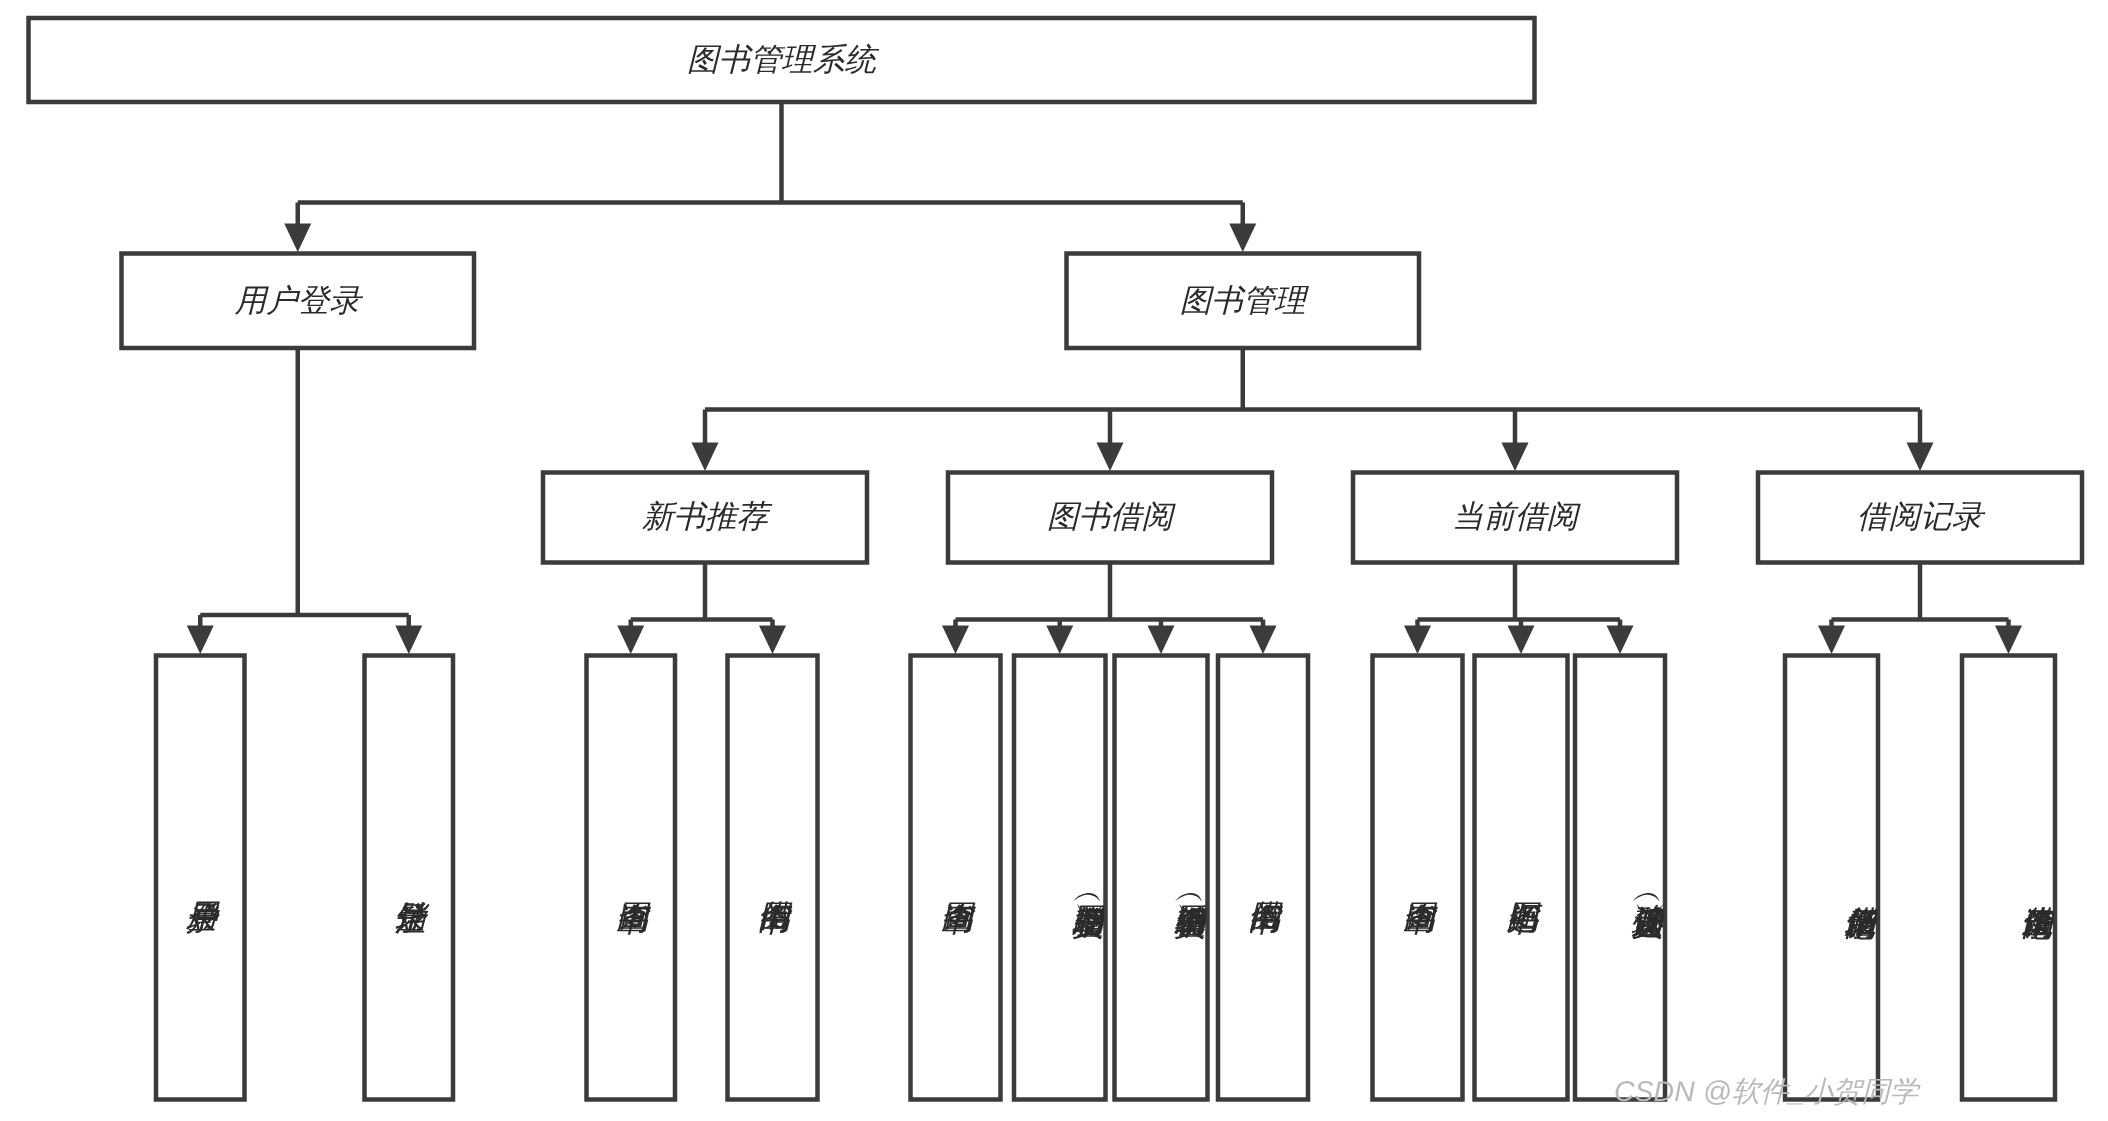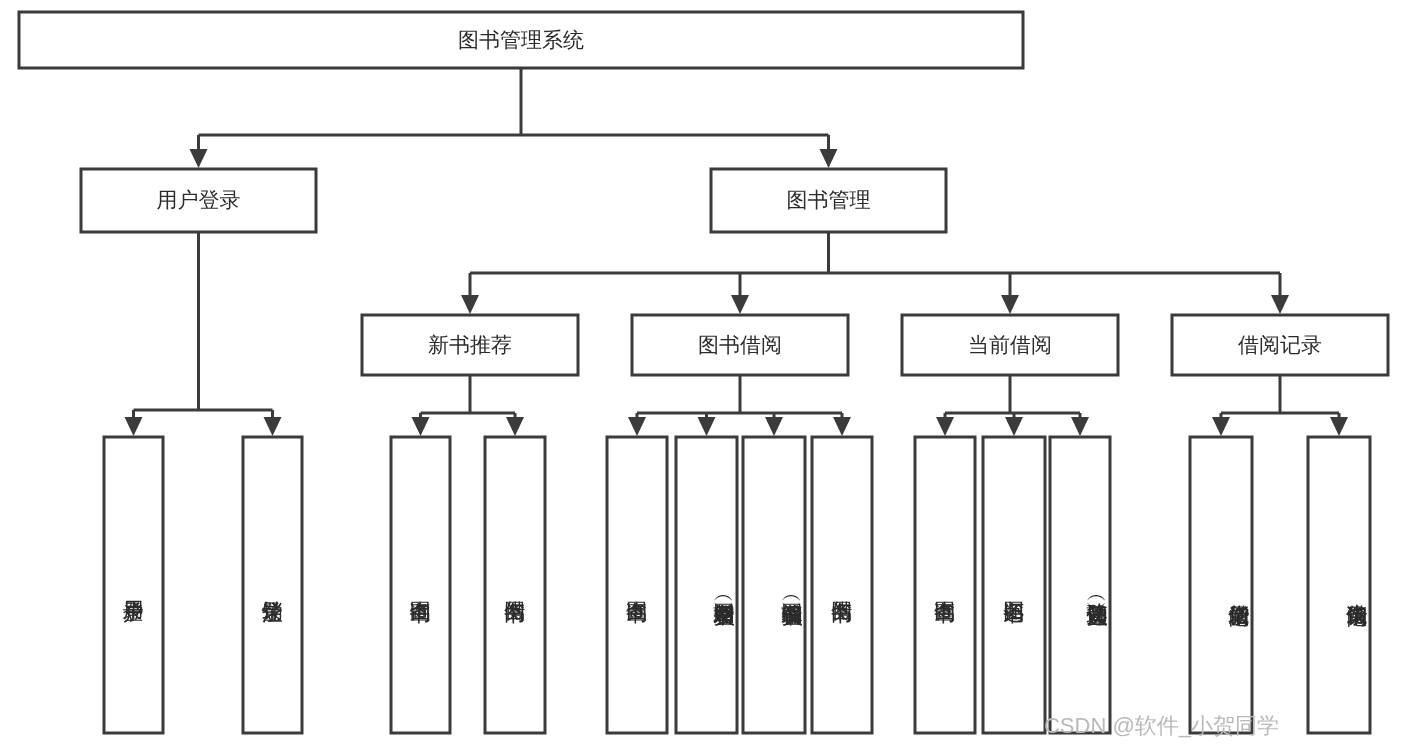--- a/index.html
+++ b/index.html
@@ -1,20 +1,20 @@
 <!DOCTYPE html>
 <html><head>
 <meta charset="utf-8">
 <style>
   html,body{margin:0;padding:0;background:#ffffff;}
   body{
     width:1405px;height:747px;overflow:hidden;
     font-family:"Liberation Sans","DejaVu Sans",sans-serif;
   }
-  #stage{position:relative;width:1287px;height:747px;background:#ffffff;}
+  #stage{position:relative;width:1287px;height:747px;background:#ffffff;font-style:italic;}
   svg#diagram{position:absolute;left:0;top:0;width:1405px;height:747px;display:block;}
   .node-rect{fill:#ffffff;stroke:#3b3b3b;stroke-width:3;}
   .conn{stroke:#3b3b3b;stroke-width:3;fill:none;stroke-linecap:butt;}
   .arrow-head{fill:#3b3b3b;stroke:none;}
   .node-label{
     font-family:"Liberation Sans","DejaVu Sans",sans-serif;
     fill:#2b2b2b;font-size:21px;text-anchor:middle;dominant-baseline:middle;
   }
   .leaf-label-fo{
     font-family:"Liberation Sans","DejaVu Sans",sans-serif;
@@ -22,21 +22,21 @@
     writing-mode:vertical-rl;text-orientation:upright;
     width:100%;height:100%;
     display:flex;align-items:flex-start;justify-content:center;
     white-space:nowrap;letter-spacing:0.5px;
     padding-top:6px;box-sizing:border-box;
   }
   .leaf-label-fo.centerv{align-items:center;padding-top:0;}
   .watermark{
     position:absolute;right:8px;bottom:6px;
     font-family:"Liberation Sans","DejaVu Sans",sans-serif;
-    font-size:22px;color:#b9b9b9;white-space:nowrap;
+    font-size:19px;color:#b9b9b9;white-space:nowrap;
     user-select:none;pointer-events:none;
   }
 </style>
 </head>
 <body>
 
 <div id="stage">
   <svg id="diagram" viewBox="0 0 1405 747">
     <g id="connectors">
         <line x1="521" y1="68" x2="521" y2="135" class="conn"></line>

